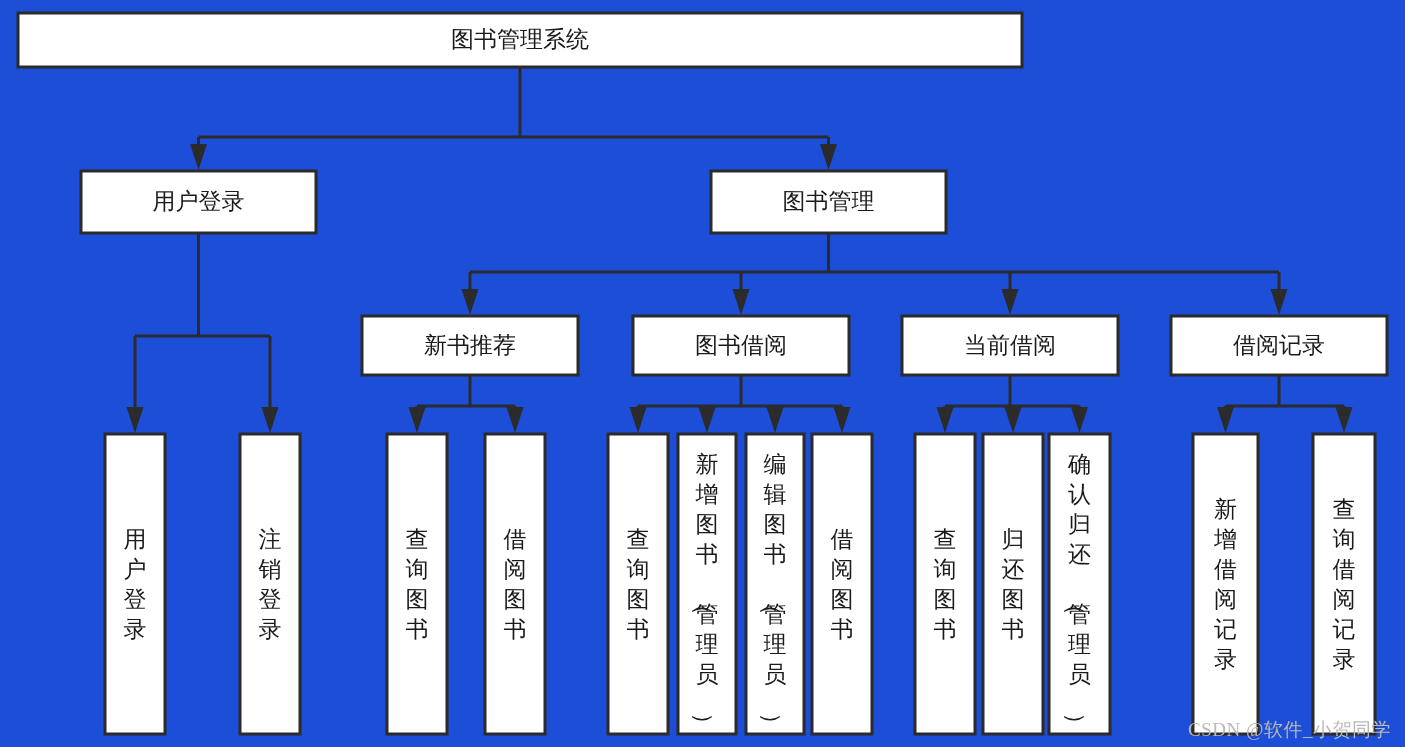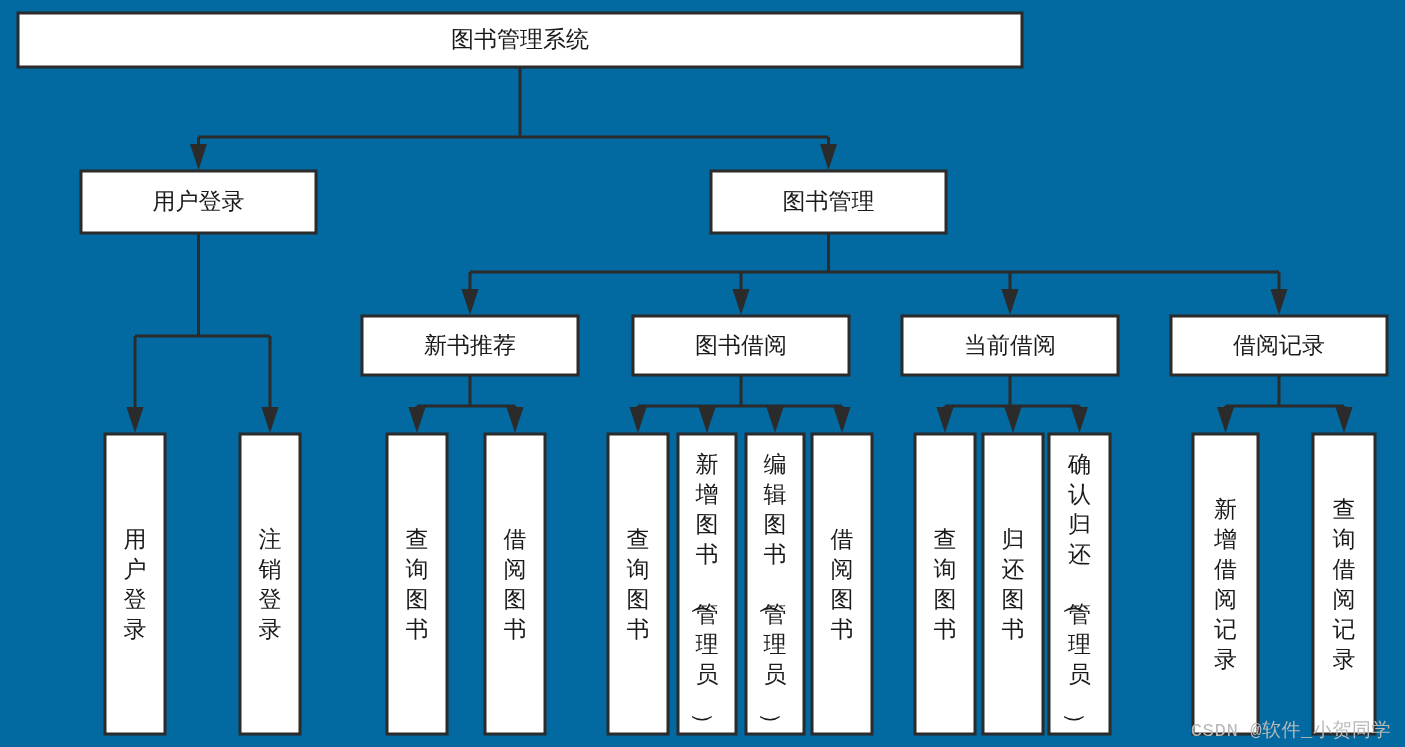--- a/index.html
+++ b/index.html
@@ -10,21 +10,21 @@
   body {
     width: 1405px;
     height: 747px;
     font-family: "Liberation Sans", "DejaVu Sans", sans-serif;
     overflow: hidden;
   }
   #diagram-root {
     position: relative;
     width: 1405px;
     height: 747px;
-    background: #0369a1;
+    background: #1d4ed8;
   }
   svg#tree-svg {
     position: absolute;
     top: 0;
     left: 0;
     width: 1405px;
     height: 747px;
   }
   .node-box {
     fill: #ffffff;
@@ -51,21 +51,21 @@
   .node-label-v {
     font-family: "Liberation Sans", "DejaVu Sans", sans-serif;
     font-size: 23px;
     fill: #1a1a1a;
     text-anchor: middle;
   }
   .watermark-text {
     position: absolute;
     right: 14px;
     bottom: 4px;
-    font-family: Liberation Mono, monospace;
+    font-family: Liberation Serif, serif;
     font-size: 19px;
     color: #b9b9b9;
     white-space: nowrap;
     letter-spacing: 0.5px;
     user-select: none;
     text-align: center;
   }
 </style>
 </head>
 <body>

